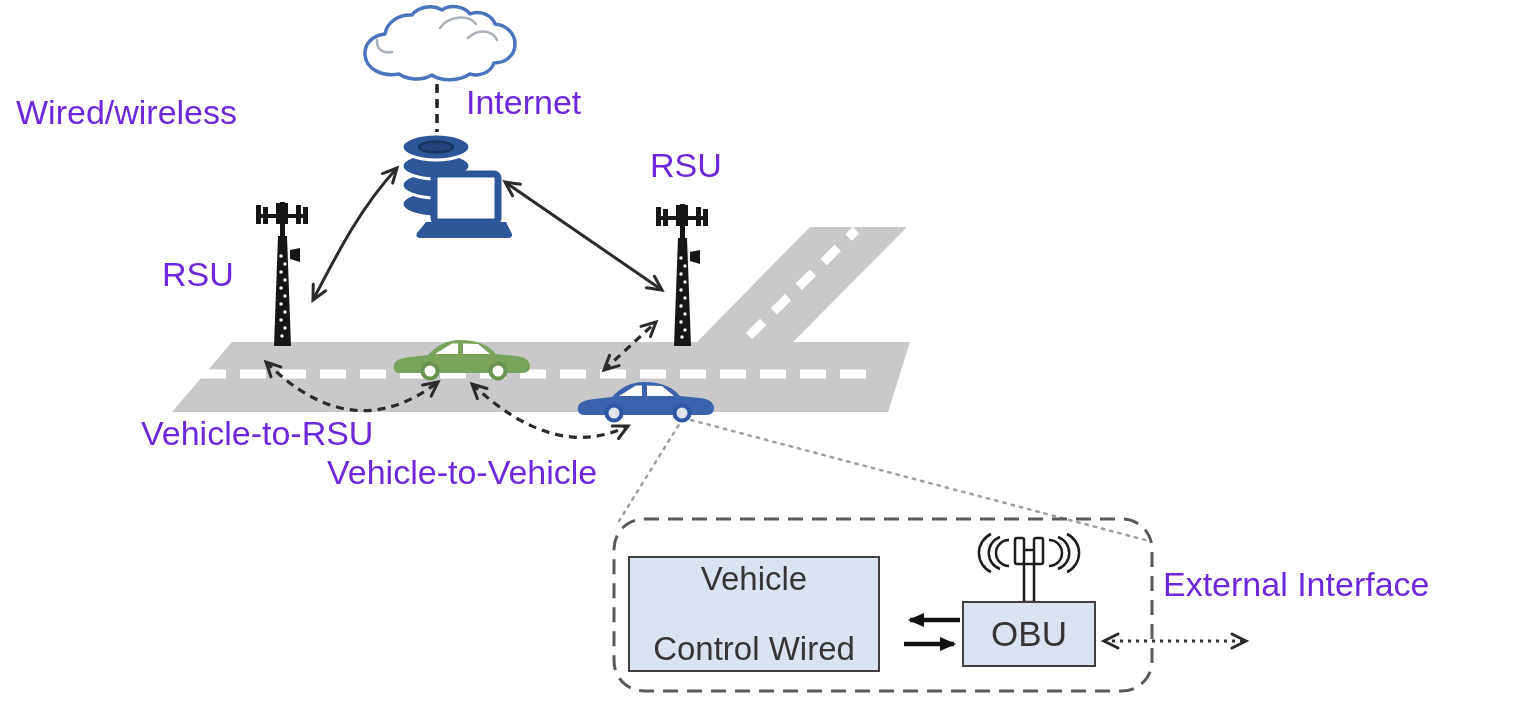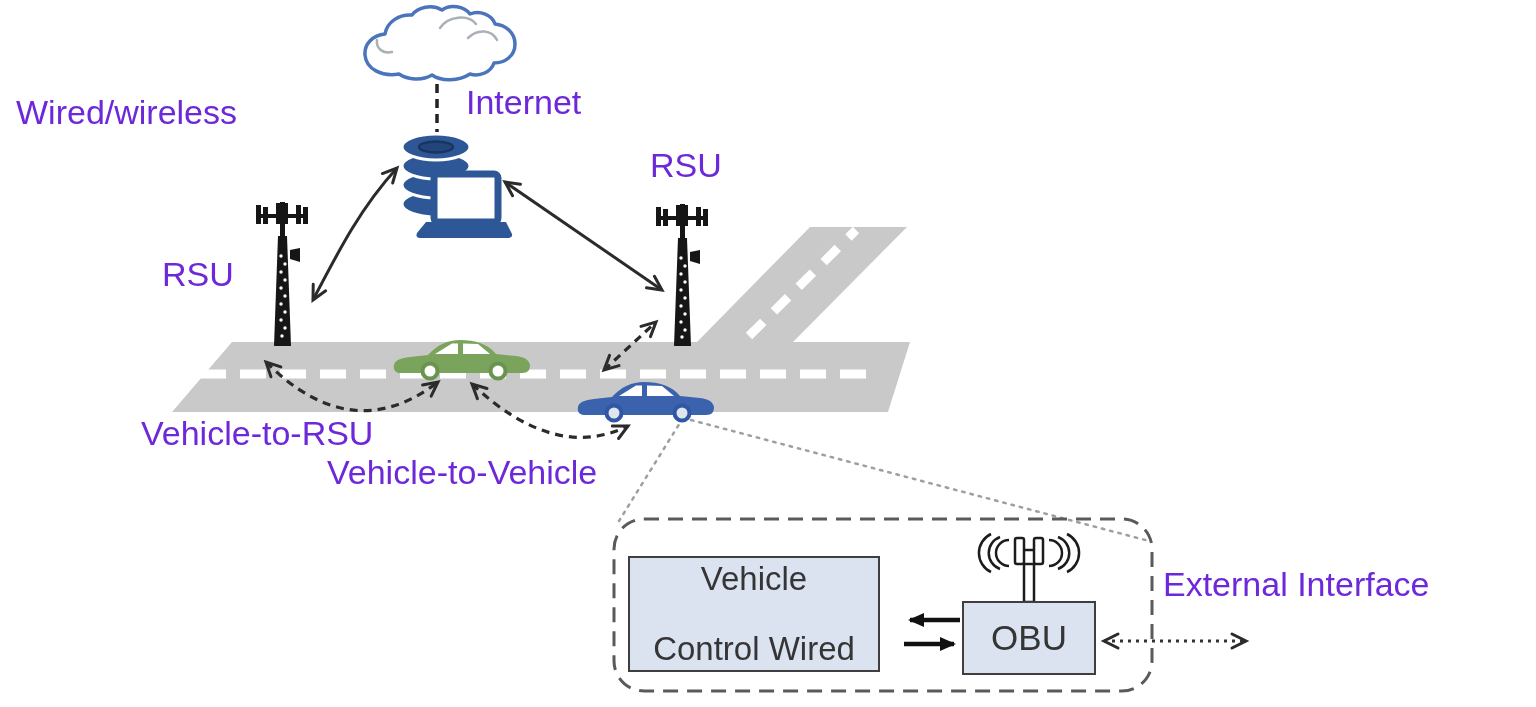--- a/index.html
+++ b/index.html
@@ -9,21 +9,21 @@
   }
   #gfx{position:absolute;left:0;top:0;width:1536px;height:707px;}
   .lbl{position:absolute;font-size:34px;line-height:1.3;color:#6d28d9;white-space:nowrap;}
   .lbl .ln{display:block;}
   .unitbox{
     position:absolute;box-sizing:border-box;background:#dbe3f1;border:2.5px solid #3f3f3f;
     display:flex;flex-direction:column;align-items:center;justify-content:center;
     font-size:33px;color:#353535;text-align:center;line-height:1.28;
   }
   #vcu-box{left:628px;top:556px;width:252px;height:116px;justify-content:space-between;}
-  #obu-box{left:962px;top:601px;width:134px;height:74px;font-size:35px;}
+  #obu-box{left:962px;top:601px;width:134px;height:66px;font-size:35px;}
 </style>
 </head>
 <body>
 
 <div id="stage">
 
   <svg id="gfx" viewBox="0 0 1536 707">
     <defs>
       <marker id="vee" markerUnits="userSpaceOnUse" markerWidth="26" markerHeight="22" refX="17" refY="10" orient="auto">
         <path d="M3,3 L17,10 L3,17" fill="none" stroke="#2b2b2b" stroke-width="3" stroke-linecap="round"></path>

